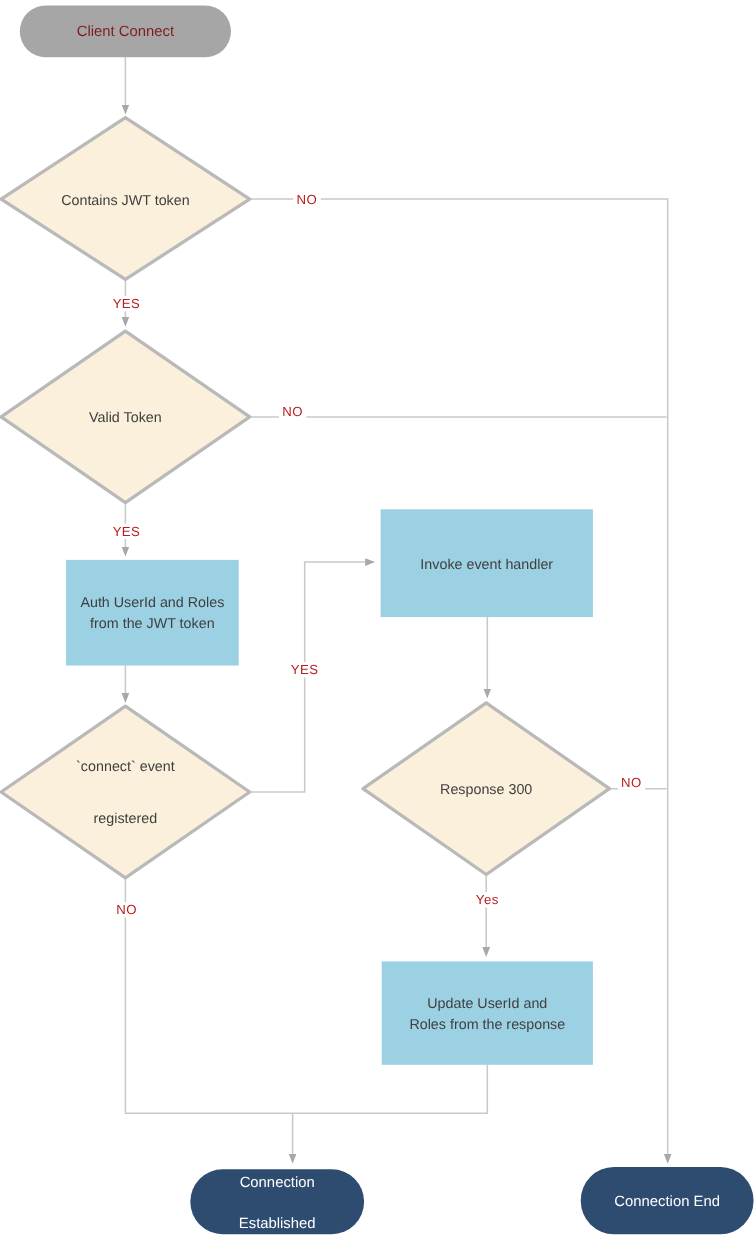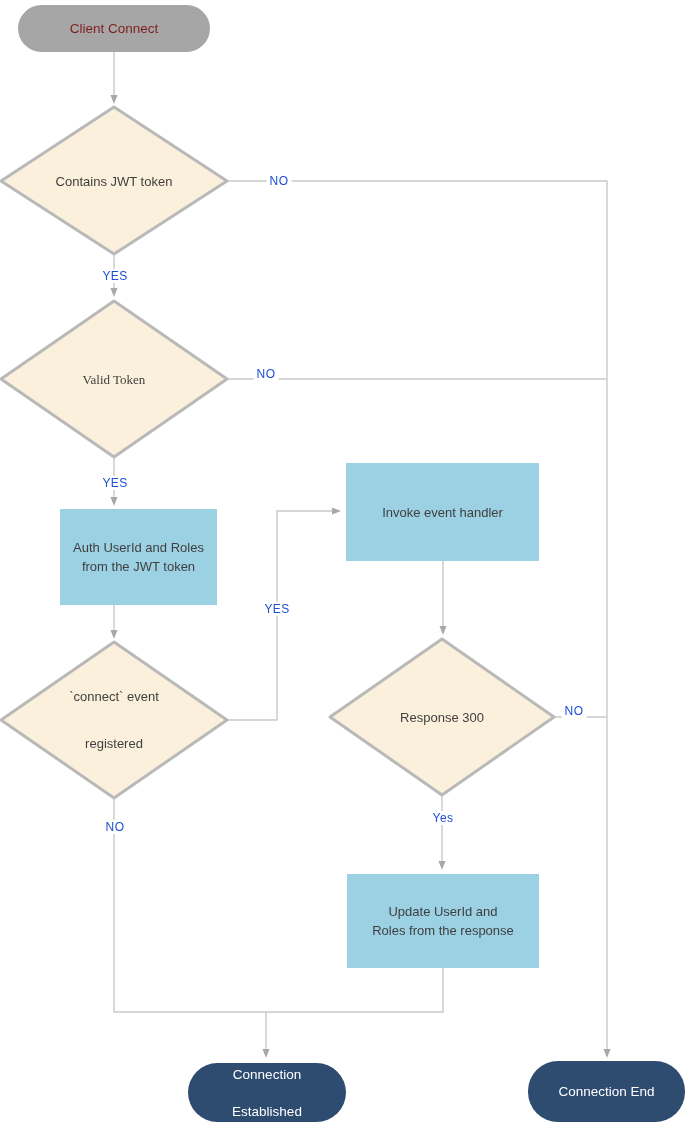--- a/index.html
+++ b/index.html
@@ -23,21 +23,21 @@
   .pill.navy{background:#2e4b70;color:#ffffff;font-size:13.5px;}
   .box.blue{background:#9cd0e3;}
   .dtext{background:transparent;pointer-events:none;}
   .edge-label{
     position:absolute;
     transform:translate(-50%,-50%);
     background:#ffffff;
     padding:0 3px;
     font-size:12px;
     letter-spacing:0.4px;
-    color:#1d4ed8;
+    color:#b91c1c;
     white-space:nowrap;
   }
 </style>
 </head>
 <body>
 
 <div class="canvas">
 
   <svg width="686" height="1125" viewBox="0 0 686 1125">
     <defs>
@@ -70,21 +70,21 @@
   </svg>
 
   <div class="node pill gray" style="left:18px;top:5px;width:192px;height:47px;">
     <span>Client Connect</span>
   </div>
 
   <div class="node dtext" style="left:14px;top:167px;width:200px;height:28px;">
     <span>Contains JWT token</span>
   </div>
 
-  <div class="node dtext" style="left:14px;top:365px;width:200px;height:28px;font-family:Liberation Serif, serif;">
+  <div class="node dtext" style="left:14px;top:365px;width:200px;height:28px;">
     <span>Valid Token</span>
   </div>
 
   <div class="node dtext" style="left:14px;top:687px;width:200px;height:66px;gap:28px;">
     <span>`connect` event</span>
     <span>registered</span>
   </div>
 
   <div class="node dtext" style="left:342px;top:703px;width:200px;height:28px;">
     <span>Response 300</span>
@@ -97,21 +97,21 @@
 
   <div class="node box blue" style="left:346px;top:463px;width:193px;height:98px;">
     <span>Invoke event handler</span>
   </div>
 
   <div class="node box blue" style="left:347px;top:874px;width:192px;height:94px;">
     <span>Update UserId and</span>
     <span>Roles from the response</span>
   </div>
 
-  <div class="node pill navy" style="left:188px;top:1063px;width:158px;height:59px;gap:18px;">
+  <div class="node pill navy" style="left:173px;top:1063px;width:158px;height:59px;gap:18px;">
     <span>Connection</span>
     <span>Established</span>
   </div>
 
   <div class="node pill navy" style="left:528px;top:1061px;width:157px;height:61px;">
     <span>Connection End</span>
   </div>
 
   <span class="edge-label" style="left:279px;top:181px;">NO</span>
   <span class="edge-label" style="left:115px;top:276px;">YES</span>

